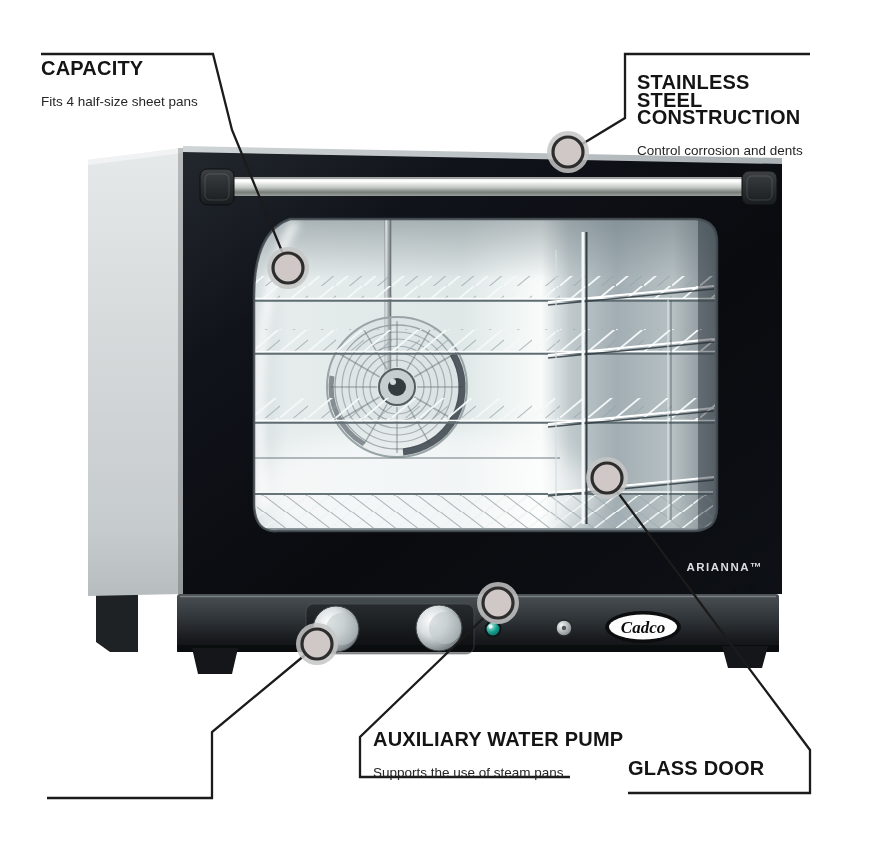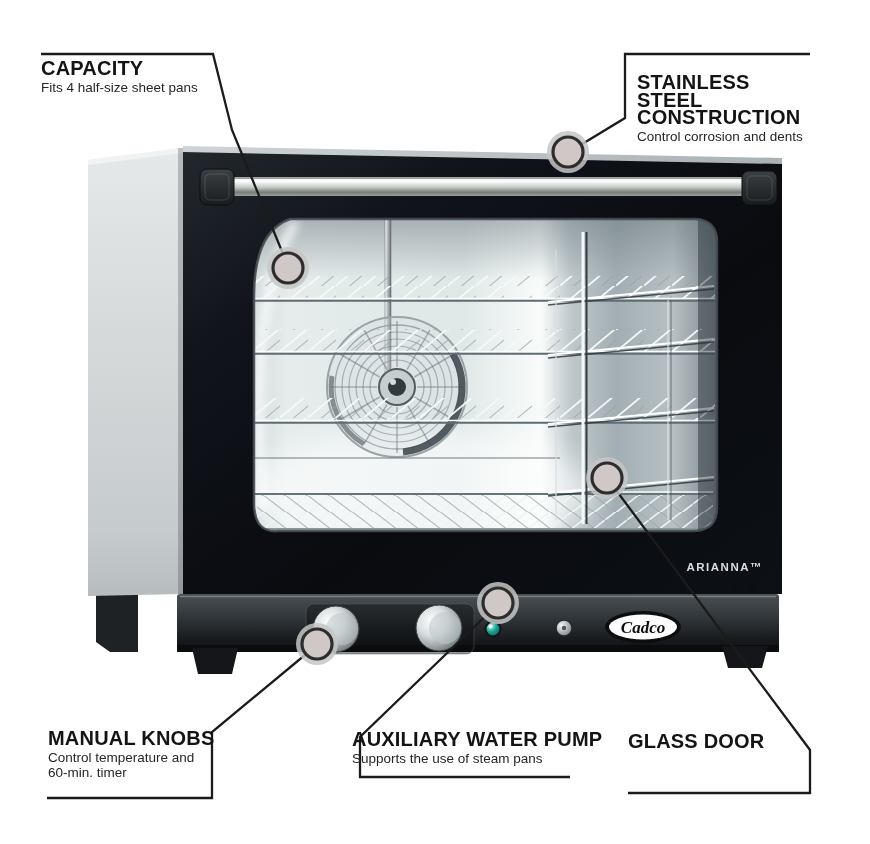--- a/index.html
+++ b/index.html
@@ -6,21 +6,21 @@
   body{
     width:870px;height:844px;background:#ffffff;position:relative;overflow:hidden;
     font-family:"Liberation Sans", sans-serif;
   }
   #stage{position:absolute;left:0;top:0;width:870px;height:844px;}
   svg{position:absolute;left:0;top:0;}
   .callout{position:absolute;z-index:5;color:#1b1b1b;}
   .co-title{
     font-size:20px;font-weight:bold;line-height:17.5px;letter-spacing:.2px;color:#141414;
   }
-  .co-body{font-size:13.5px;line-height:15.5px;color:#262626;margin-top:2px;white-space:nowrap;}
+  .co-body{font-size:13.5px;line-height:15.5px;color:#262626;margin-top:16px;white-space:nowrap;}
   .co-line{display:block;}
 </style>
 </head>
 <body>
 
 <div id="stage">
 
 <svg width="870" height="844" viewBox="0 0 870 844">
   <defs>
     <linearGradient id="sideGrad" x1="0" y1="0" x2="0" y2="1">
@@ -280,32 +280,25 @@
   </div>
 </div>
 
 <div class="callout" style="left:637px;top:74px;width:178px;">
   <div class="co-title">STAINLESS STEEL CONSTRUCTION</div>
   <div class="co-body">
     <span class="co-line">Control corrosion and dents</span>
   </div>
 </div>
 
-<div class="callout" style="left:48px;top:730px;">
-  <div class="co-title">MANUAL KNOBS</div>
-  <div class="co-body">
-    <span class="co-line">Control temperature and</span>
-    <span class="co-line">60-min. timer</span>
-  </div>
-</div>
-
-<div class="callout" style="left:352px;top:731px;">
+
+<div class="callout" style="left:373px;top:731px;">
   <div class="co-title">AUXILIARY WATER PUMP</div>
   <div class="co-body">
     <span class="co-line">Supports the use of steam pans</span>
   </div>
 </div>
 
-<div class="callout" style="left:628px;top:733px;">
+<div class="callout" style="left:628px;top:760px;">
   <div class="co-title">GLASS DOOR</div>
 </div>
 
 </div>
 
 </body></html>

